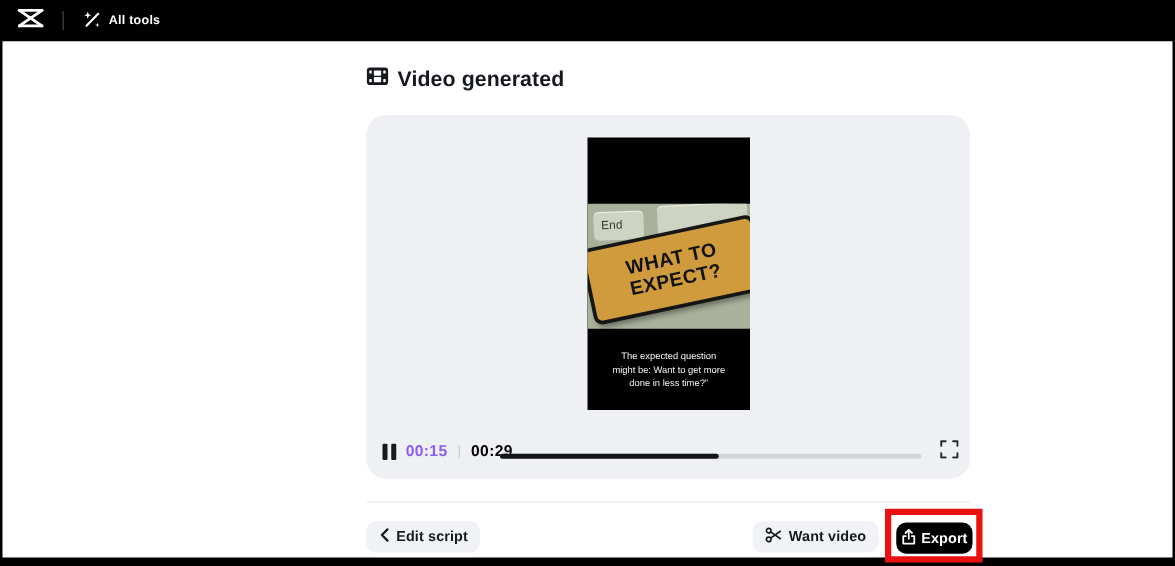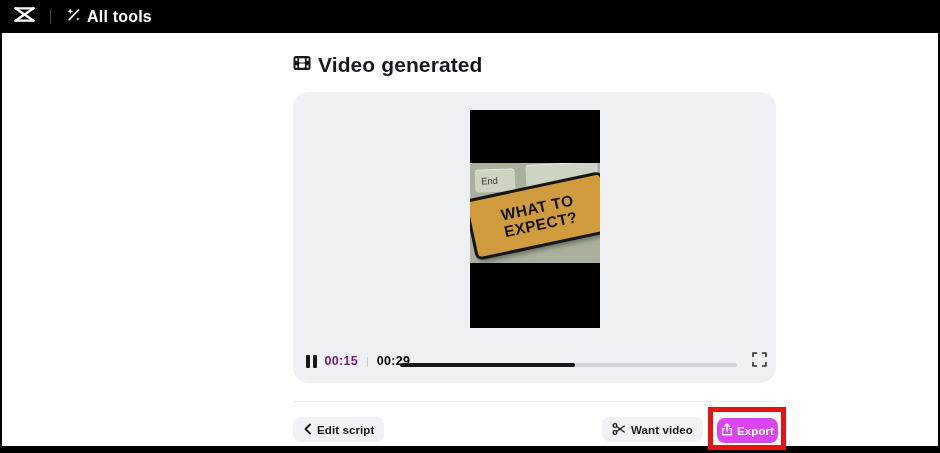--- a/index.html
+++ b/index.html
@@ -17,25 +17,25 @@
   .edge-bottom { position:absolute; left:0; top:446px; width:100%; height:7px; background:#000; z-index:1; }
 
   
   .topbar {
     position:absolute; left:0; top:0; width:100%; height:33px;
     background:#000; display:flex; align-items:center; z-index:2;
   }
   .brand { margin-left:12px; display:flex; align-items:center; cursor:pointer; }
   .tb-divider { width:1px; height:15px; background:#474747; margin:0 15px 0 13px; }
   .all-tools { display:flex; align-items:center; gap:6px; color:#fff;
-    font-size:16px; font-weight:700; cursor:pointer; letter-spacing:0.2px; }
+    font-size:10px; font-weight:700; cursor:pointer; letter-spacing:0.2px; }
 
   
   .heading { position:absolute; left:293px; top:53px; display:flex; align-items:center; gap:7px; }
-  .heading h1 { font-size:21px; font-weight:700; color:#15181d; letter-spacing:0.1px; }
+  .heading h1 { font-size:17px; font-weight:700; color:#15181d; letter-spacing:0.1px; }
 
   
   .card {
     position:absolute; left:293px; top:92px; width:483px; height:291px;
     background:#eef0f3; border-radius:16px;
   }
   .video {
     position:absolute; left:177px; top:18px; width:130px; height:218px;
     background:#000; overflow:hidden; cursor:pointer;
   }
@@ -55,41 +55,41 @@
   }
   .caption { position:absolute; left:0; top:170px; width:100%; text-align:center;
     color:#f4f4f4; font-size:7.5px; line-height:1.45; font-weight:500; }
   .caption span { display:block; }
 
   
   .controls-left { position:absolute; left:13px; top:261px; height:16px;
     display:flex; align-items:center; gap:8px; }
   .pause-button { display:flex; gap:3.5px; align-items:center; background:none; border:none; cursor:pointer; }
   .pause-bar { width:3.5px; height:13px; background:#17191d; border-radius:1px; }
-  .time-current { font-size:12.5px; font-weight:700; color:#701a75; letter-spacing:0.3px; }
+  .time-current { font-size:12.5px; font-weight:700; color:#8b5cf6; letter-spacing:0.3px; }
   .time-sep { font-size:11px; color:#c7cbd1; }
   .time-total { font-size:12.5px; font-weight:600; color:#000000; letter-spacing:0.3px; }
   .progress { position:absolute; left:107px; top:271px; width:337px; height:4px;
     border-radius:2px; background:#d2d5da; cursor:pointer; }
   .progress-fill { height:100%; border-radius:2px; background:#141519; }
   .fullscreen-button { position:absolute; left:455px; top:258px; width:22px; height:22px;
     background:none; border:none; cursor:pointer; display:flex; align-items:center; justify-content:center; }
 
   
   .row-divider { position:absolute; left:293px; top:401px; width:483px; height:1px; background:#e9ebef; }
   .btn {
     position:absolute; display:flex; align-items:center; gap:5px; height:25px;
     border:none; border-radius:8px; background:#f0f2f5; color:#17191d;
     font-family:inherit; font-size:11.5px; font-weight:700; padding:0 10px;
     cursor:pointer; letter-spacing:0.1px;
   }
   .btn-edit-script { left:293px; top:417px; }
   .btn-edit-video { right:237px; top:417px; }
   .btn-export { left:717px; top:418px; width:61px; justify-content:space-between;
-    background:#d946ef; color:#fff; padding:0 4px; gap:4px; z-index:3; }
+    background:#000000; color:#fff; padding:0 4px; gap:4px; z-index:3; }
   .red-box { position:absolute; left:708px; top:407px; width:78px; height:43px;
     border:5px solid #ea1111; z-index:2; pointer-events:none; }
 </style>
 </head>
 <body>
 
 <div class="screen">
 
   <div class="topbar">
     <div class="brand">
@@ -138,20 +138,25 @@
       <div class="photo">
         <div class="keycap key-stub"></div>
         <div class="keycap key-end">
           <span>End</span>
         </div>
         <div class="sign" style="background: rgb(208, 155, 61);">
           <span>WHAT TO</span>
           <span>EXPECT?</span>
         </div>
       </div>
+      <div class="caption">
+        <span>The expected question</span>
+        <span>might be: Want to get more</span>
+        <span>done in less time?"</span>
+      </div>
     </div>
 
     <div class="controls-left">
       <button class="pause-button">
         <span class="pause-bar"></span>
         <span class="pause-bar"></span>
       </button>
       <span class="time-current">00:15</span>
       <span class="time-sep">|</span>
       <span class="time-total">00:29</span>

